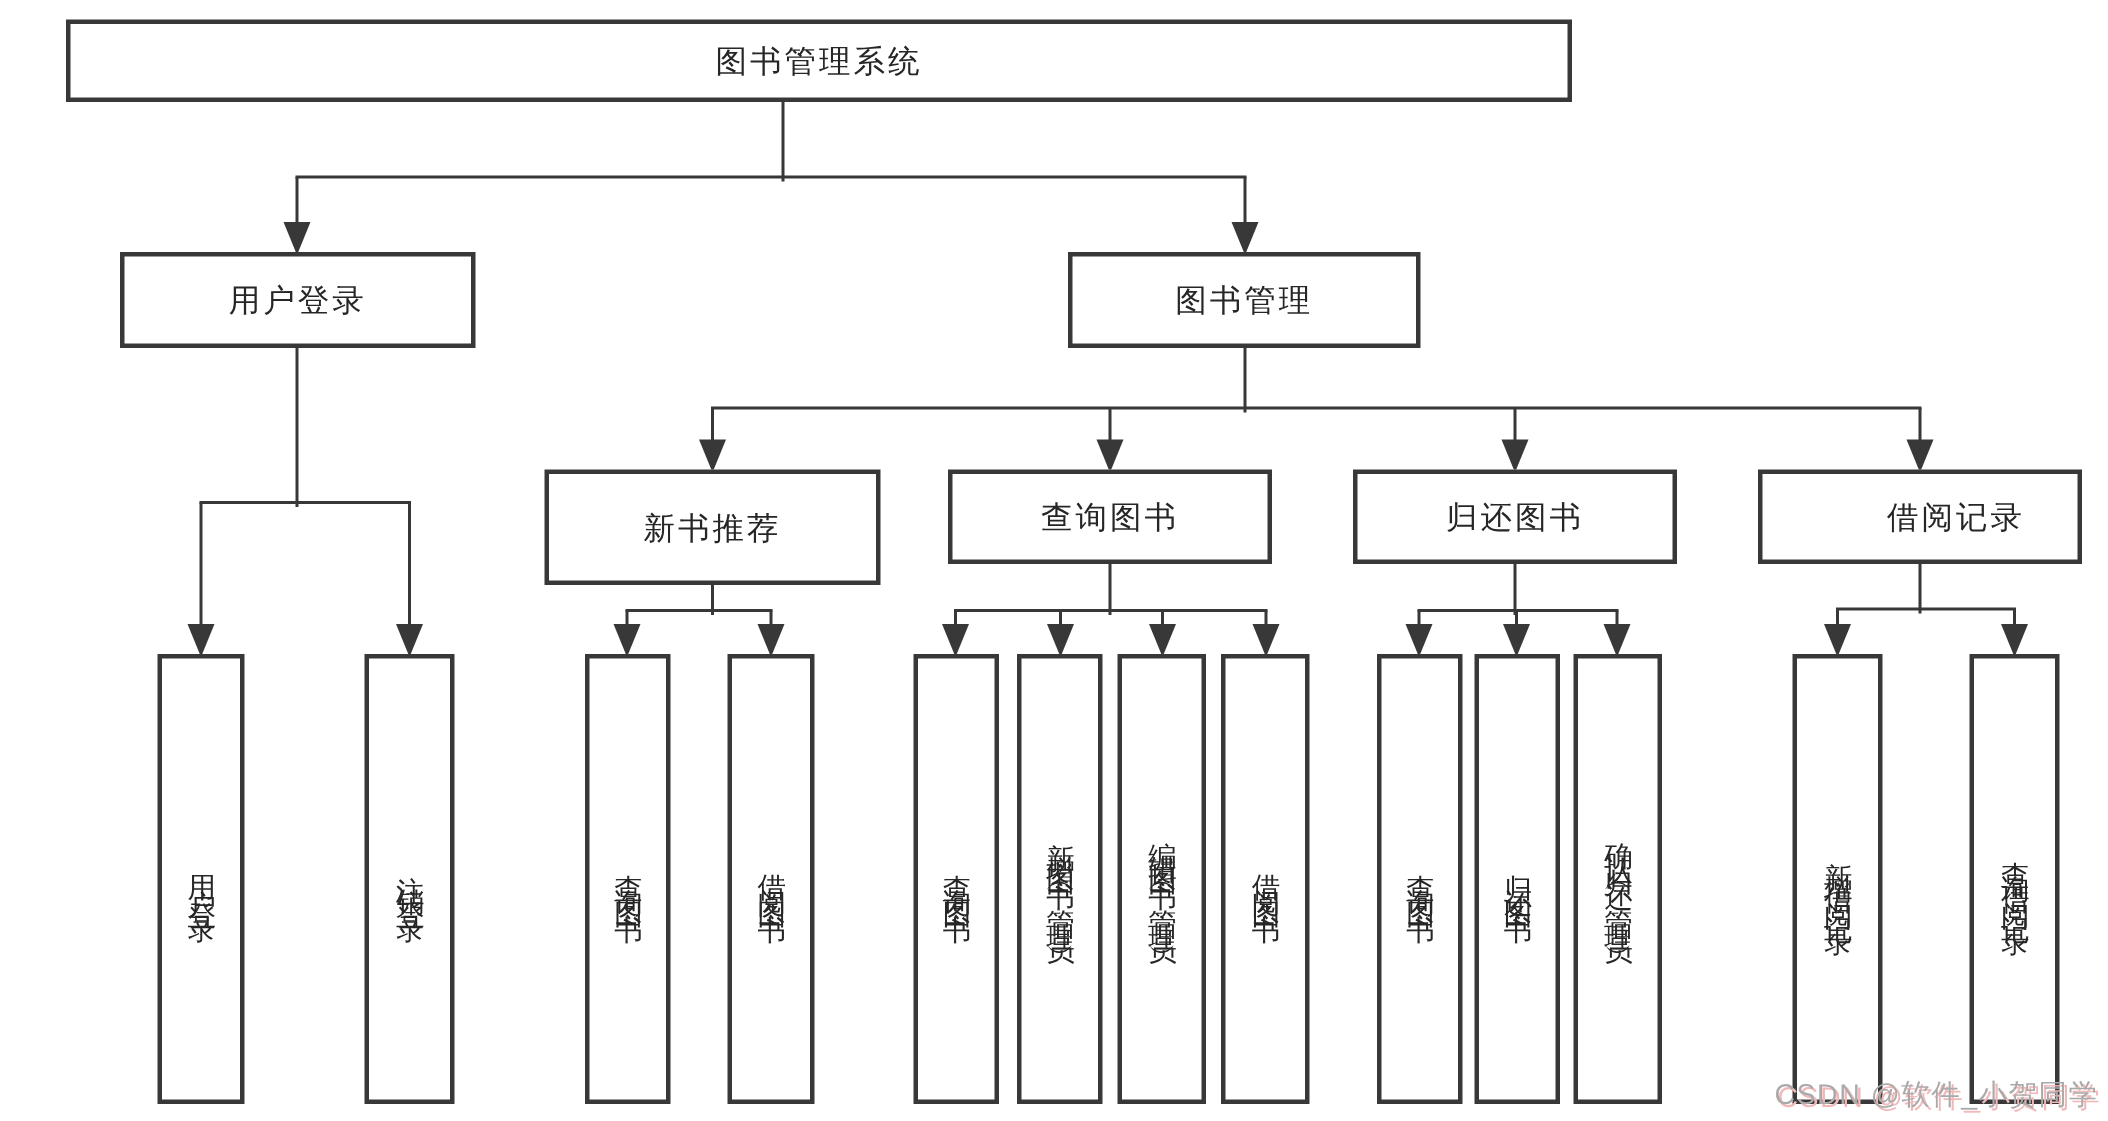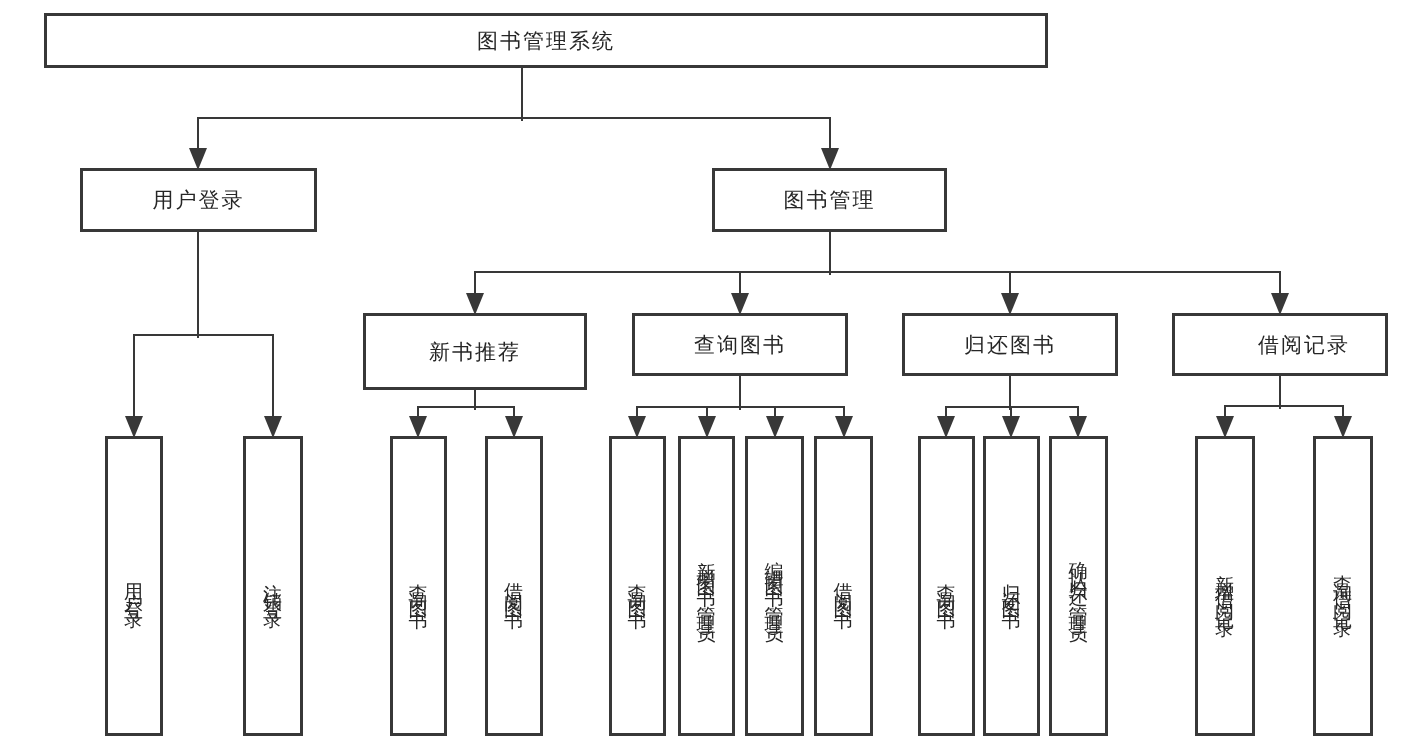--- a/index.html
+++ b/index.html
@@ -110,20 +110,21 @@
     <span class="vlbl">确认归还（管理员）</span>
   </div>
 
   <div class="vbox" style="left:1195px;width:60px;">
     <span class="vlbl">新增借阅记录</span>
   </div>
   <div class="vbox" style="left:1313px;width:60px;">
     <span class="vlbl">查询借阅记录</span>
   </div>
 
+  <div class="watermark">CSDN @软件_小贺同学</div>
 <div class="cline" style="left: 520.75px; top: 68px; width: 2.5px; height: 52.5px;"></div>
     <div class="cline" style="left: 196.75px; top: 116.75px; width: 634.5px; height: 2.5px;"></div>
     <div class="cline" style="left: 196.75px; top: 118px; width: 2.5px; height: 36px;"></div>
     <div class="ahead" style="left: 189px; top: 148px;"></div>
     <div class="cline" style="left: 828.75px; top: 118px; width: 2.5px; height: 36px;"></div>
     <div class="ahead" style="left: 821px; top: 148px;"></div>
     <div class="cline" style="left: 196.75px; top: 232px; width: 2.5px; height: 105.5px;"></div>
     <div class="cline" style="left: 132.75px; top: 333.75px; width: 141.5px; height: 2.5px;"></div>
     <div class="cline" style="left: 132.75px; top: 335px; width: 2.5px; height: 87px;"></div>
     <div class="ahead" style="left: 125px; top: 416px;"></div>

